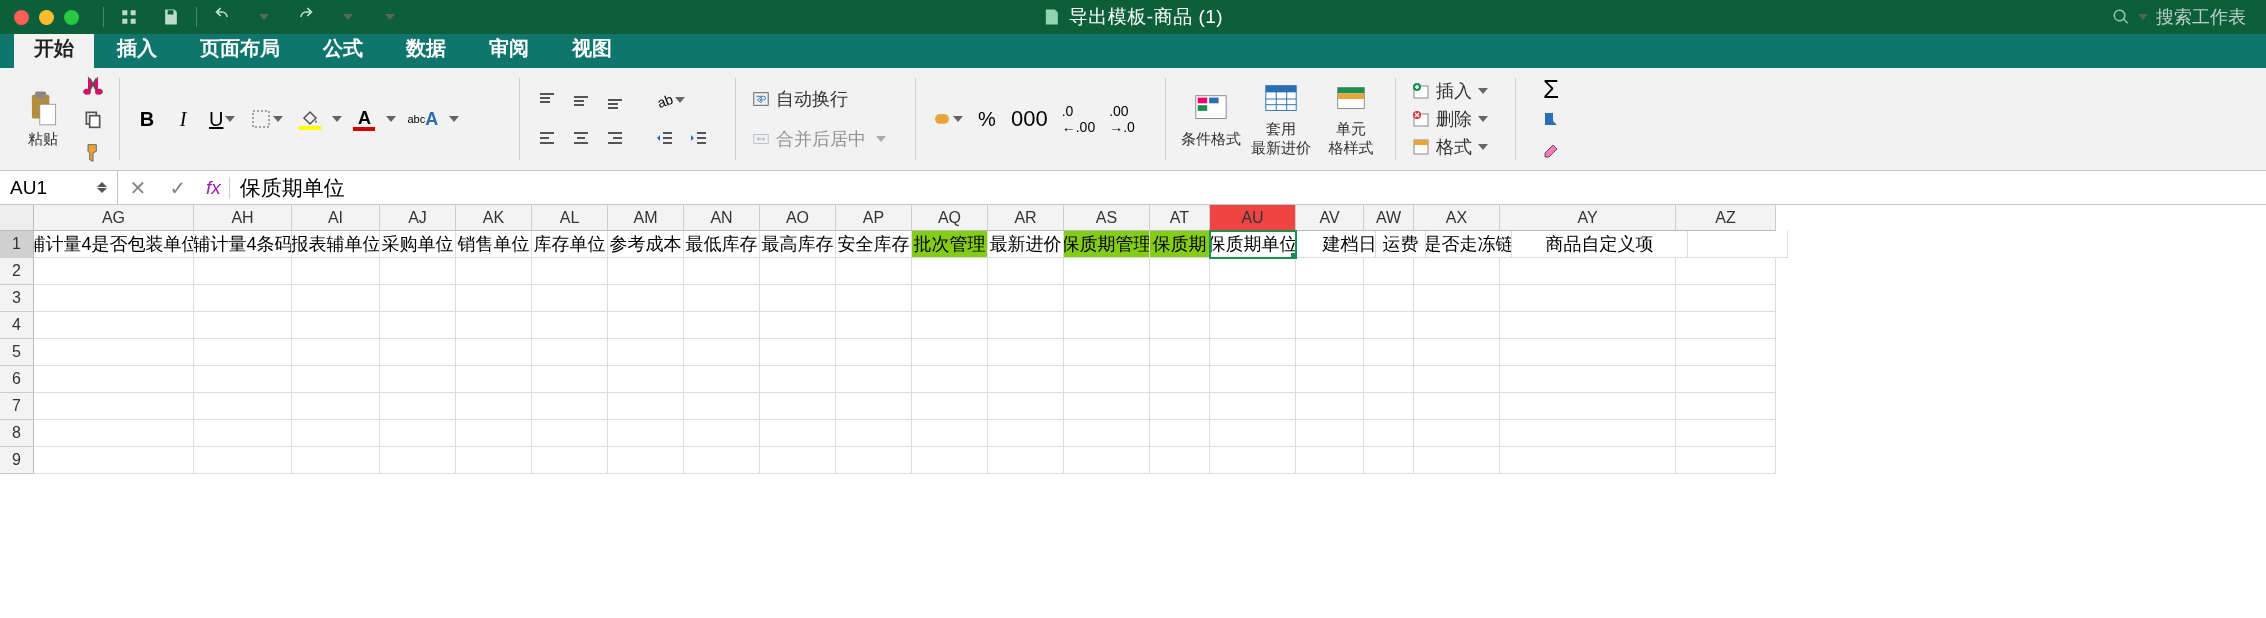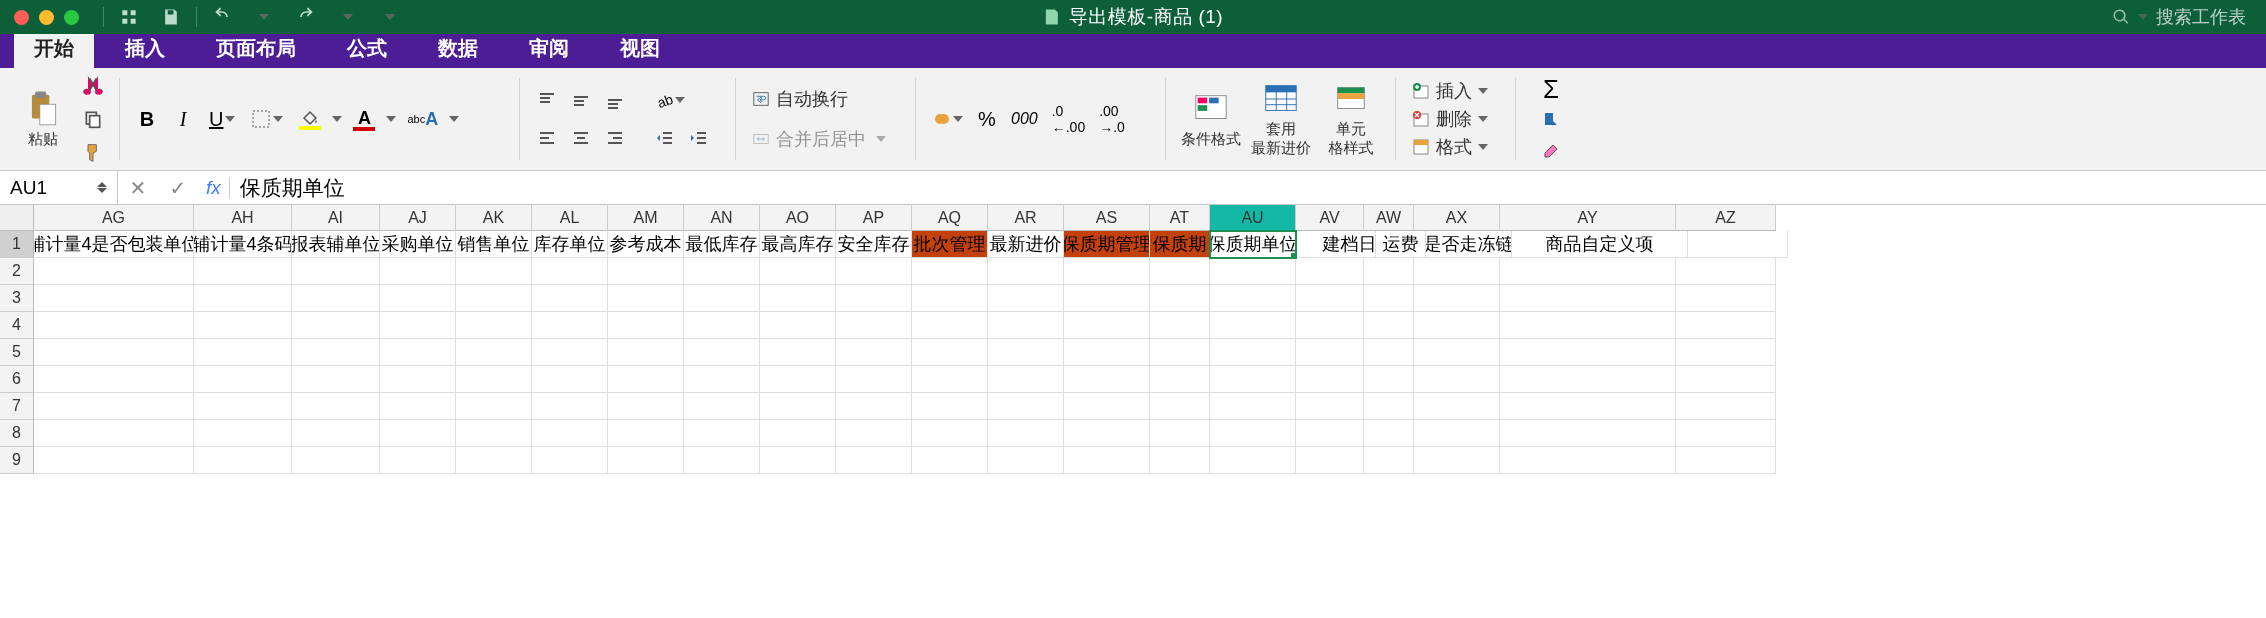--- a/index.html
+++ b/index.html
@@ -15,21 +15,21 @@
 .qat { display: flex; gap: 8px; margin-left: 24px; align-items: center; }
 .qat-btn { width: 34px; height: 26px; display: flex; align-items: center; justify-content: center; opacity: .9; }
 .qat-btn svg { width: 20px; height: 20px; fill: #cfe9db; }
 .qat-sep { width: 1px; height: 20px; background: rgba(255,255,255,.25); }
 .doc-title { position: absolute; left: 50%; transform: translateX(-50%); display: flex; align-items: center; gap: 8px; font-size: 19px; letter-spacing: .5px; }
 .doc-title svg { width: 18px; height: 18px; fill: #8fd5b0; }
 .search-area { margin-left: auto; display: flex; align-items: center; gap: 8px; padding-right: 20px; opacity: .7; font-size: 18px; }
 .search-area svg { width: 18px; height: 18px; fill: #cfe9db; }
 
 
-.tabs { height: 34px; background: #4c1d95; display: flex; align-items: flex-end; padding-left: 14px; gap: 11px; }
+.tabs { height: 34px; background: #0f766e; display: flex; align-items: flex-end; padding-left: 14px; gap: 3px; }
 .tab { padding: 6px 20px 6px; color: #fff; font-size: 20px; font-weight: 600; cursor: pointer; }
 .tab.active { background: #f2f2f2; color: #222; border-radius: 4px 4px 0 0; }
 
 
 .ribbon { height: 103px; background: #f2f2f2; border-bottom: 1px solid #c6c6c6; display: flex; align-items: stretch; }
 .group { display: flex; flex-direction: column; justify-content: center; padding: 6px 12px; position: relative; }
 .group::after { content: ""; position: absolute; right: 0; top: 10px; bottom: 10px; width: 1px; background: #d0d0d0; }
 .group:last-child::after { display:none; }
 .row { display: flex; align-items: center; gap: 4px; }
 .stack { display: flex; flex-direction: column; gap: 4px; }
@@ -45,35 +45,35 @@
 .redbar { background: #d00000; }
 
 
 .fbar { height: 34px; border-bottom: 1px solid #c6c6c6; display: flex; align-items: center; background: #fff; }
 .namebox { width: 118px; height: 100%; border-right: 1px solid #c6c6c6; display: flex; align-items: center; padding: 0 10px; font-size: 19px; }
 .namebox .caret2 { margin-left: auto; display:flex; flex-direction:column; gap:1px; }
 .caret2 i { width:0; height:0; border-left:5px solid transparent; border-right:5px solid transparent; }
 .caret2 .u { border-bottom:5px solid #555; }
 .caret2 .d { border-top:5px solid #555; }
 .fx-btn { width: 40px; height: 100%; display:flex; align-items:center; justify-content:center; color:#888; font-size:20px; }
-.fx-label { padding: 0 8px; font-style: italic; font-size: 19px; color: #3b82f6; }
+.fx-label { padding: 0 8px; font-style: italic; font-size: 19px; color: #a21caf; }
 .fx-input { flex: 1; padding: 0 10px; font-size: 21px; }
 
 
 .grid-wrap { position: relative; }
 .col-headers { display:flex; height:26px; }
 .corner { width: 34px; background:#eee; border-right:1px solid #bbb; border-bottom:1px solid #bbb; }
 .colh { border-right:1px solid #ccc; border-bottom:1px solid #bbb; background:#f3f3f3; display:flex; align-items:center; justify-content:center; font-size:16px; color:#333; }
-.colh.sel { background:#14b8a6; }
+.colh.sel { background:#ef4444; }
 .rows { }
 .rowline { display:flex; height:27px; }
 .rowh { width:34px; background:#f3f3f3; border-right:1px solid #bbb; border-bottom:1px solid #ccc; display:flex; align-items:center; justify-content:center; font-size:16px; color:#333; }
 .rowh.sel { background:#d0d0d0; }
 .cell { border-right:1px solid #ddd; border-bottom:1px solid #ddd; display:flex; align-items:center; justify-content:center; font-size:18px; color:#000; overflow:hidden; white-space:nowrap; }
-.cell.hl { background:#c2410c; }
+.cell.hl { background:#84cc16; }
 .cell.selected { outline:2px solid #1a8f4f; outline-offset:-1px; z-index:2; position:relative; }
 .selhandle { position:absolute; right:-3px; bottom:-3px; width:8px; height:8px; background:#1a8f4f; border:1px solid #fff; }
 
 .menuitem { display:flex; align-items:center; gap:6px; font-size:18px; color:#333; height:28px; padding:0 4px; cursor:pointer; }
 .menuitem svg { width:18px; height:18px; }
 </style>
 </head>
 <body>
 
 <div class="titlebar">
@@ -297,21 +297,21 @@
           <svg viewBox="0 0 20 20">
             <circle cx="7" cy="10" r="5" fill="#e8a33d"></circle>
             <circle cx="11" cy="10" r="5" fill="#e8a33d"></circle>
           </svg>
           <span class="caret"></span>
         </div>
       <div class="rbtn">
           <span style="font-size:20px;">%</span>
         </div>
       <div class="rbtn">
-          <span style="font-size:16px;font-style:italic;">000</span>
+          <span style="font-size:22px;">000</span>
         </div>
       <div class="rbtn">
           <span style="font-size:14px;">.0<br>←.00</span>
         </div>
       <div class="rbtn">
           <span style="font-size:14px;">.00<br>→.0</span>
         </div>
     </div>
   </div>
 

